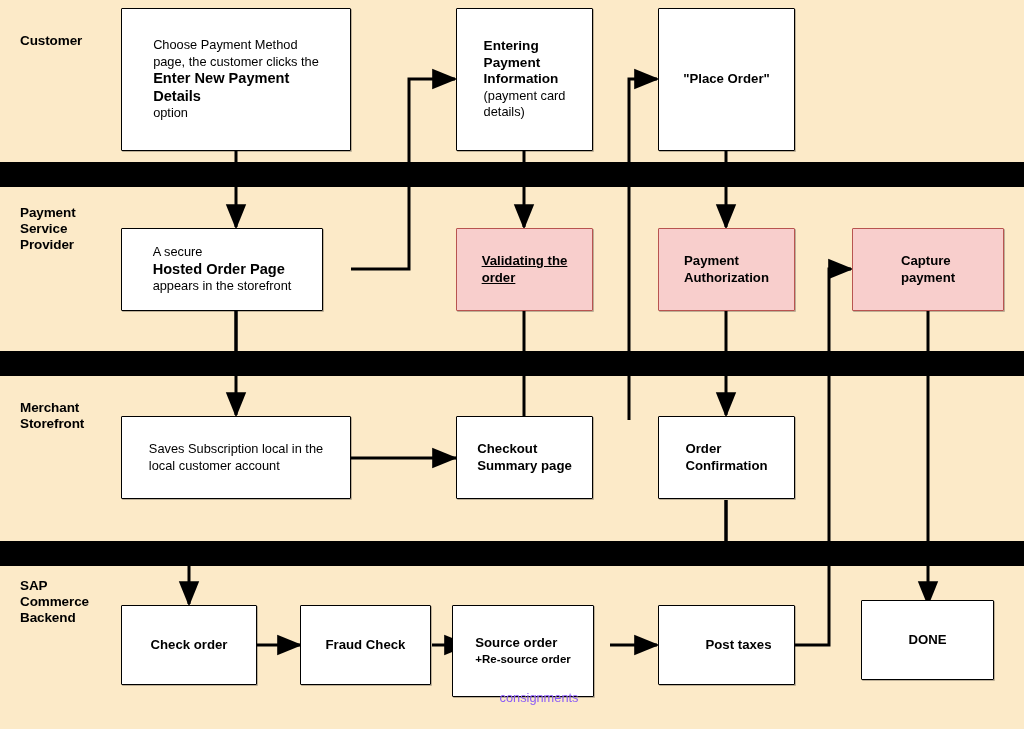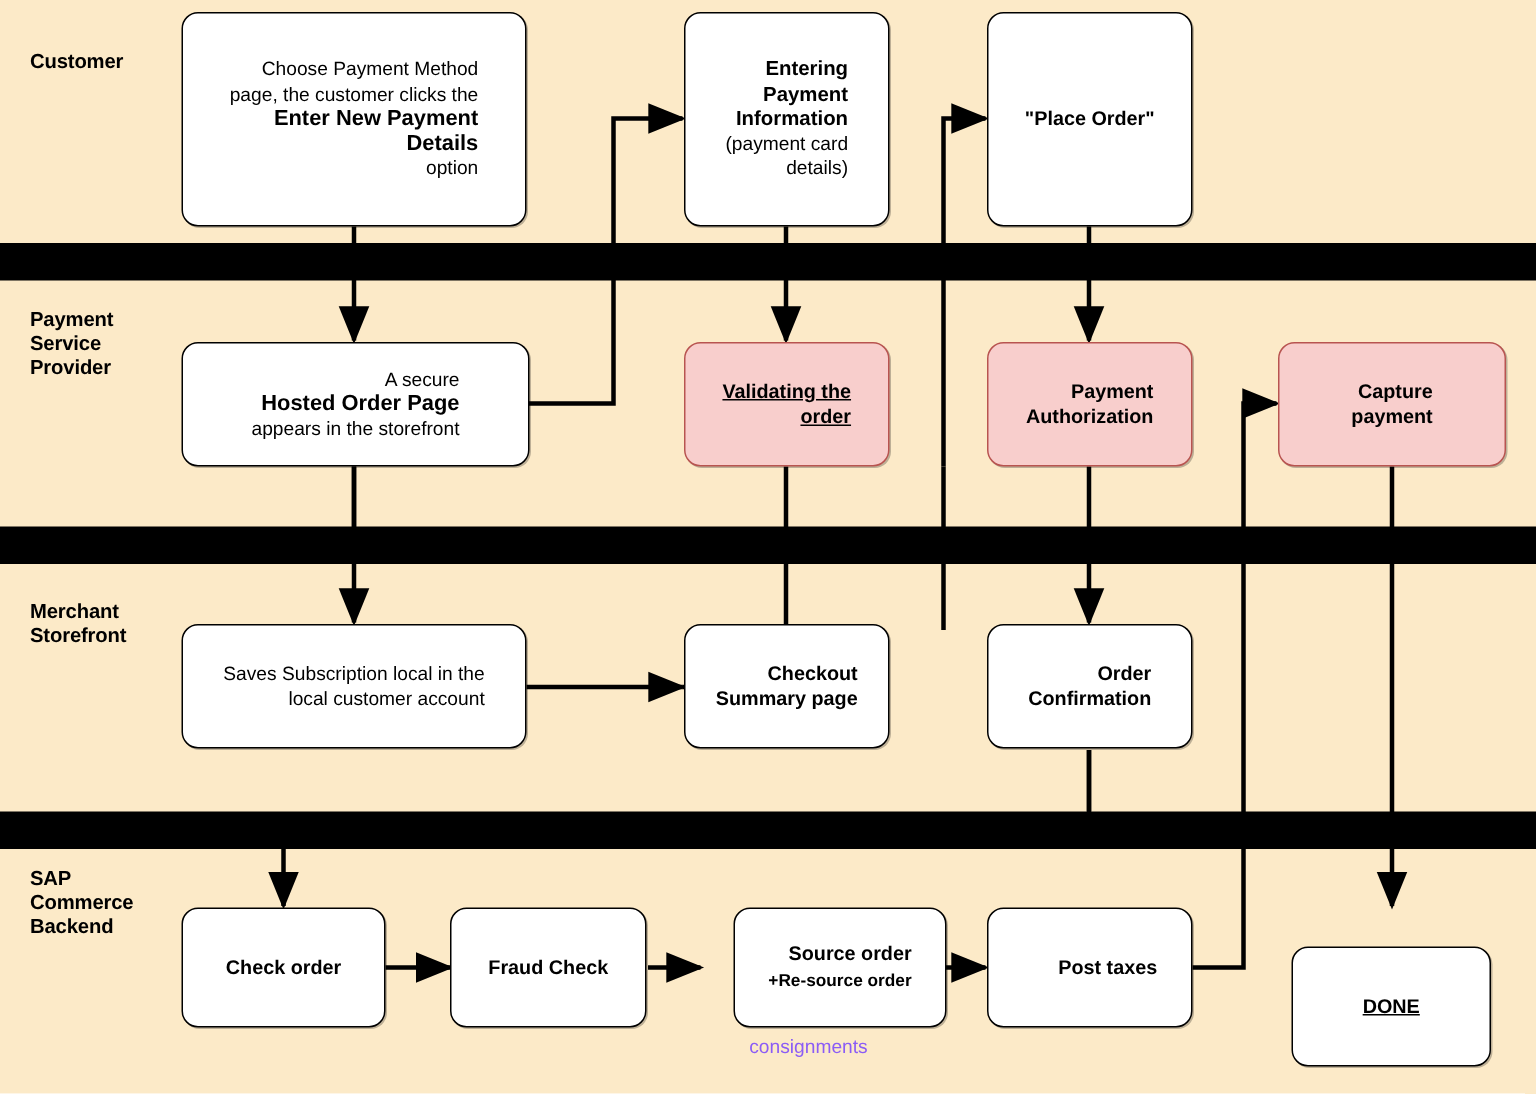--- a/index.html
+++ b/index.html
@@ -34,26 +34,26 @@
     font-size: 13.5px;
     line-height: 16px;
     color: #000000;
     white-space: pre-line;
     letter-spacing: -0.1px;
   }
   .node {
     position: absolute;
     box-sizing: border-box;
     border: 1.6px solid #000000;
-    border-radius: 11px;
+    border-radius: 1px;
     background: #ffffff;
     display: flex;
     align-items: center;
     justify-content: center;
-    text-align: right;
+    text-align: left;
     color: #000000;
     box-shadow: 1px 1px 0px rgba(0,0,0,0.25);
   }
   .node.pink {
     background: #f8cecc;
     border-color: #b85450;
   }
   .node .txt {
     font-size: 12.8px;
     line-height: 16.5px;
@@ -151,21 +151,21 @@
       <b style="font-size:13.6px;">Information</b><br>
       <span>(payment card</span><br>
       <span>details)</span>
     </div>
   </div>
 
   <div class="node bold" style="left:658px;top:8px;width:137px;height:143px;">
     <div class="txt"><span>"Place Order"</span></div>
   </div>
 
-  <div class="node" style="left:121px;top:228px;width:232px;height:83px;">
+  <div class="node" style="left:121px;top:228px;width:202px;height:83px;">
     <div class="txt">
       <span>A secure</span><br>
       <b style="font-size:14.6px;">Hosted Order Page</b><br>
       <span>appears in the storefront</span>
     </div>
   </div>
 
   <div class="node pink bold" style="left:456px;top:228px;width:137px;height:83px;text-decoration:underline;">
     <div class="txt">
       <span>Validating the</span><br>
@@ -209,30 +209,30 @@
   </div>
 
   <div class="node bold" style="left:121px;top:605px;width:136px;height:80px;">
     <div class="txt"><span>Check order</span></div>
   </div>
 
   <div class="node bold" style="left:300px;top:605px;width:131px;height:80px;">
     <div class="txt"><span>Fraud Check</span></div>
   </div>
 
-  <div class="node bold" style="left:489px;top:605px;width:142px;height:80px;">
+  <div class="node bold" style="left:452px;top:605px;width:142px;height:92px;">
     <div class="txt">
       <span>Source order</span><br>
       <span class="small-bold">+Re-source order</span>
     </div>
   </div>
 
   <div class="node bold" style="left:658px;top:605px;width:137px;height:80px;padding-left:24px;">
     <div class="txt"><span>Post taxes</span></div>
   </div>
 
-  <div class="node bold" style="left:861px;top:631px;width:133px;height:80px;text-decoration:underline;">
+  <div class="node bold" style="left:861px;top:600px;width:133px;height:80px;">
     <div class="txt"><span>DONE</span></div>
   </div>
 
   <div class="sub-caption" style="left:468px;top:690px;width:142px;">consignments</div>
 
 </div>
 
 </body></html>

